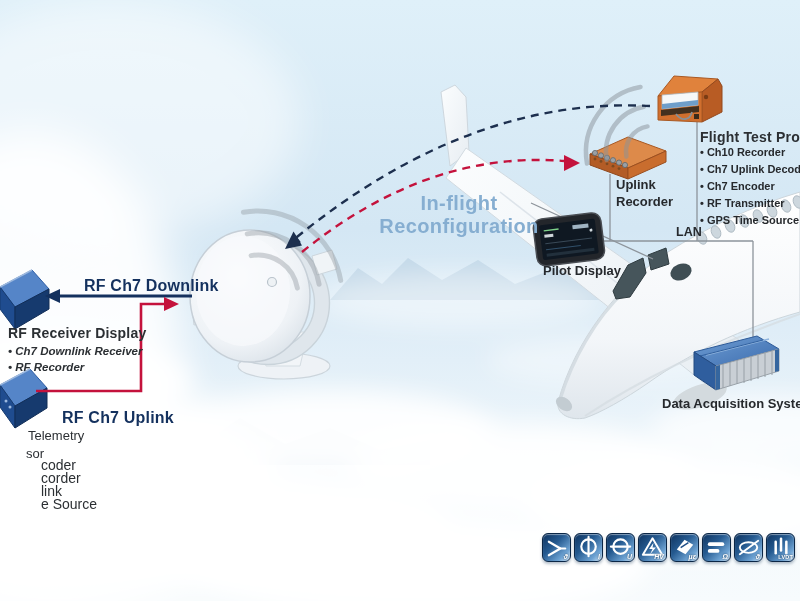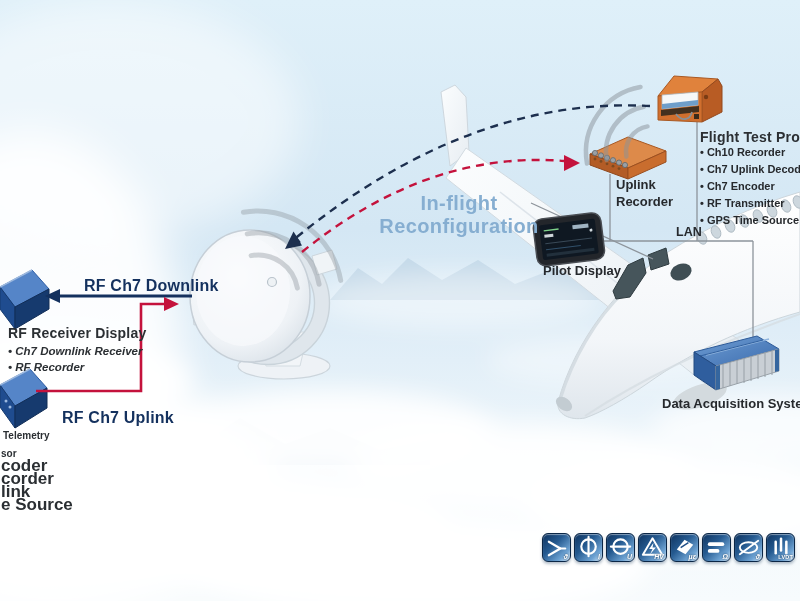--- a/index.html
+++ b/index.html
@@ -10,22 +10,22 @@
   }
   #scene{position:absolute;left:0;top:0;}
   .label{position:absolute;white-space:nowrap;color:#2b2f33;font-family:"Liberation Sans",sans-serif;}
   .t-title{font-size:14px;font-weight:bold;letter-spacing:.2px;}
   .t-sub{font-size:11.5px;font-weight:bold;line-height:16px;font-style:italic;}
   .t-sub .li::before,.t-ftp .li::before{content:"\2022\00a0";}
   .t-ftp{font-size:11px;font-weight:bold;line-height:17px;color:#26292d;}
   .t-dev{font-size:13px;font-weight:bold;color:#26292d;line-height:16.5px;}
   .t-navy{font-size:16px;font-weight:bold;color:#14315e;letter-spacing:.2px;}
   .t-inflight{font-size:20px;font-weight:600;color:#86aed1;letter-spacing:.4px;line-height:23px;text-align:center;width:220px;}
-  .t-frag-title{font-size:10px;font-weight:bold;line-height:18px;}
-  .t-frag{font-size:17px;font-weight:bold;line-height:13px;}
+  .t-frag-title{font-size:13px;font-weight:normal;line-height:18px;margin-left:25px;}
+  .t-frag{font-size:14px;font-weight:normal;line-height:13px;margin-left:40px;}
   #icon-row{position:absolute;left:542px;top:533px;display:flex;gap:3px;}
   .sicon{
     position:relative;width:29px;height:29px;border-radius:6px;flex:0 0 auto;
     background:linear-gradient(135deg,#0f3460 0%,#24598f 40%,#6fa4d4 78%,#d9eaf7 100%);
     border:1px solid #0b2747;box-sizing:border-box;
     box-shadow:inset 0 1px 1px rgba(255,255,255,.45), 0 2px 3px rgba(40,70,100,.35);
   }
   .sicon svg{position:absolute;left:0;top:0;}
   .sicon .sub{
     position:absolute;right:2px;bottom:0px;font-size:7px;font-style:italic;font-weight:bold;

